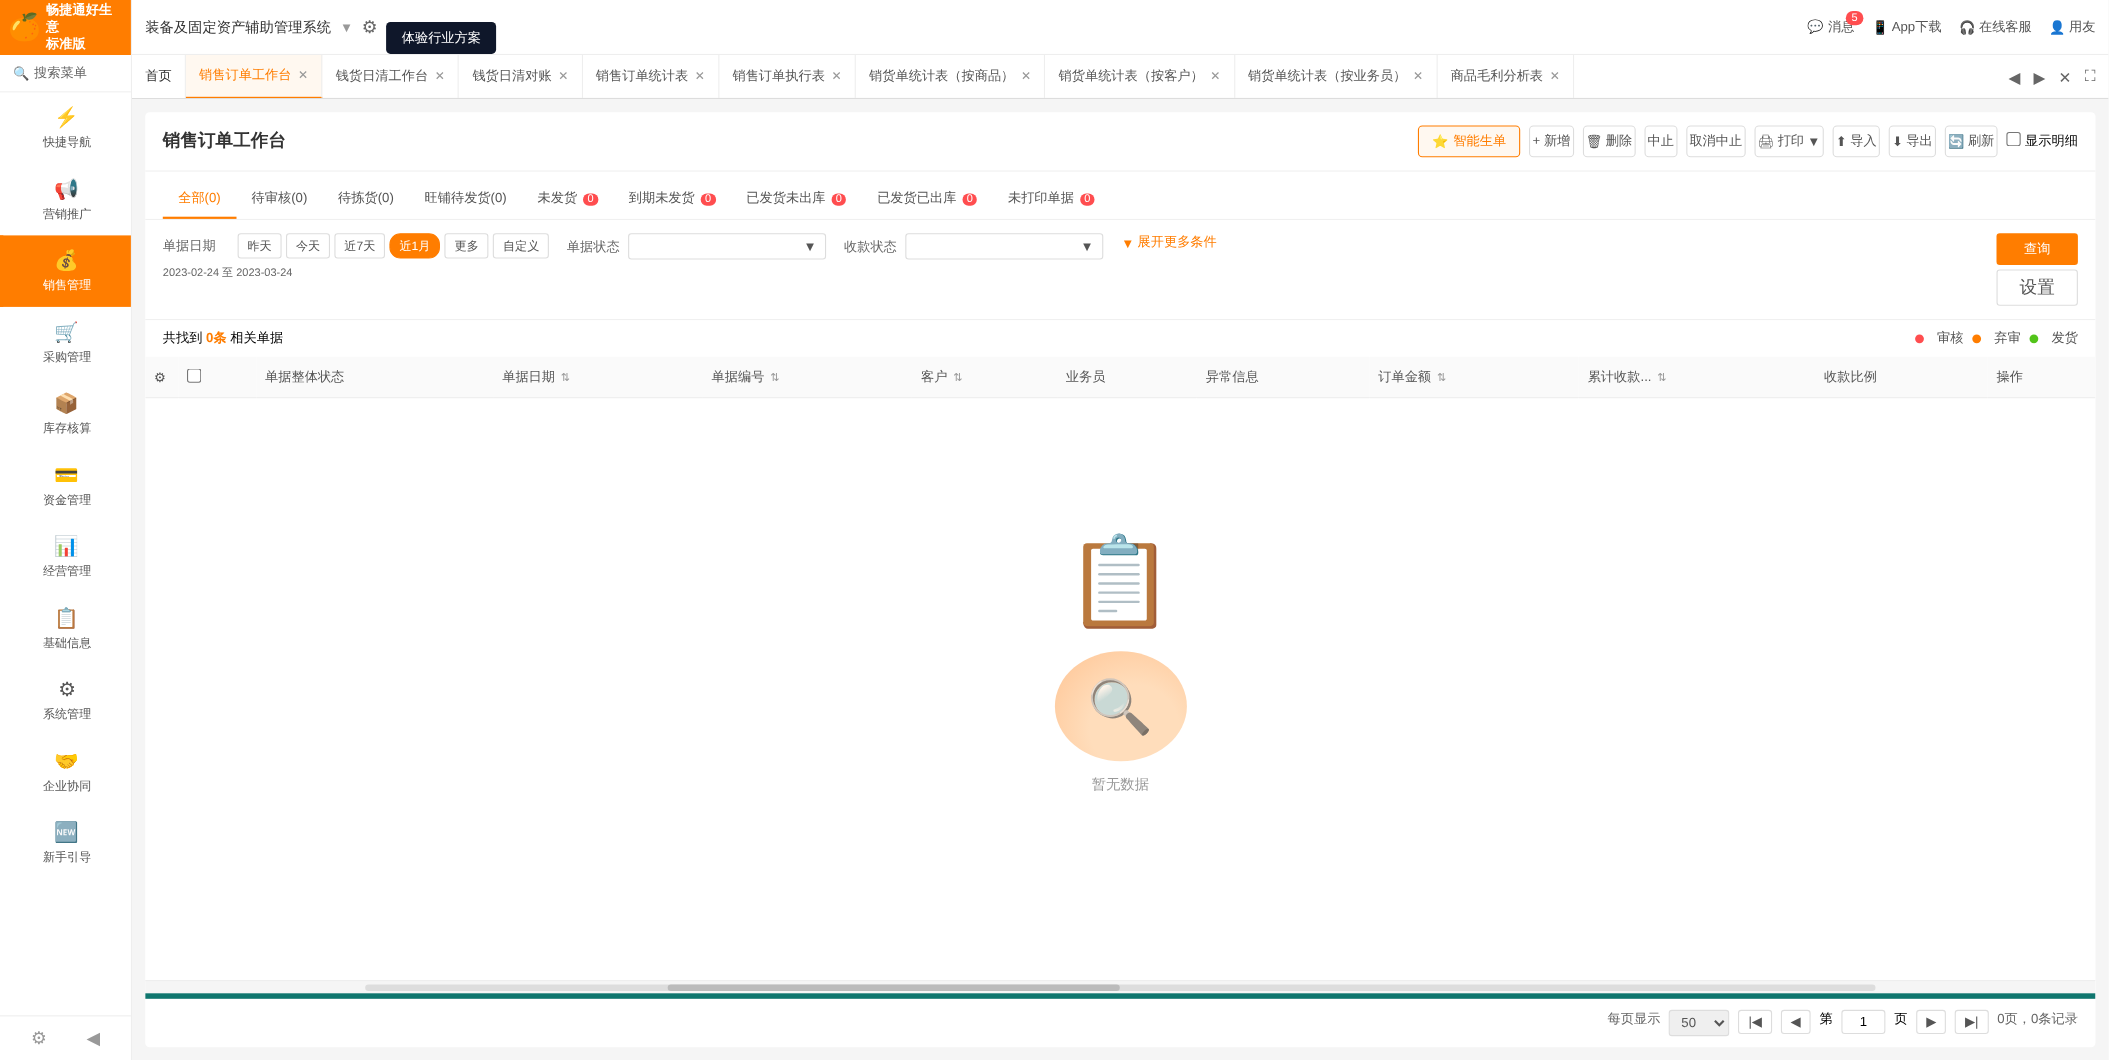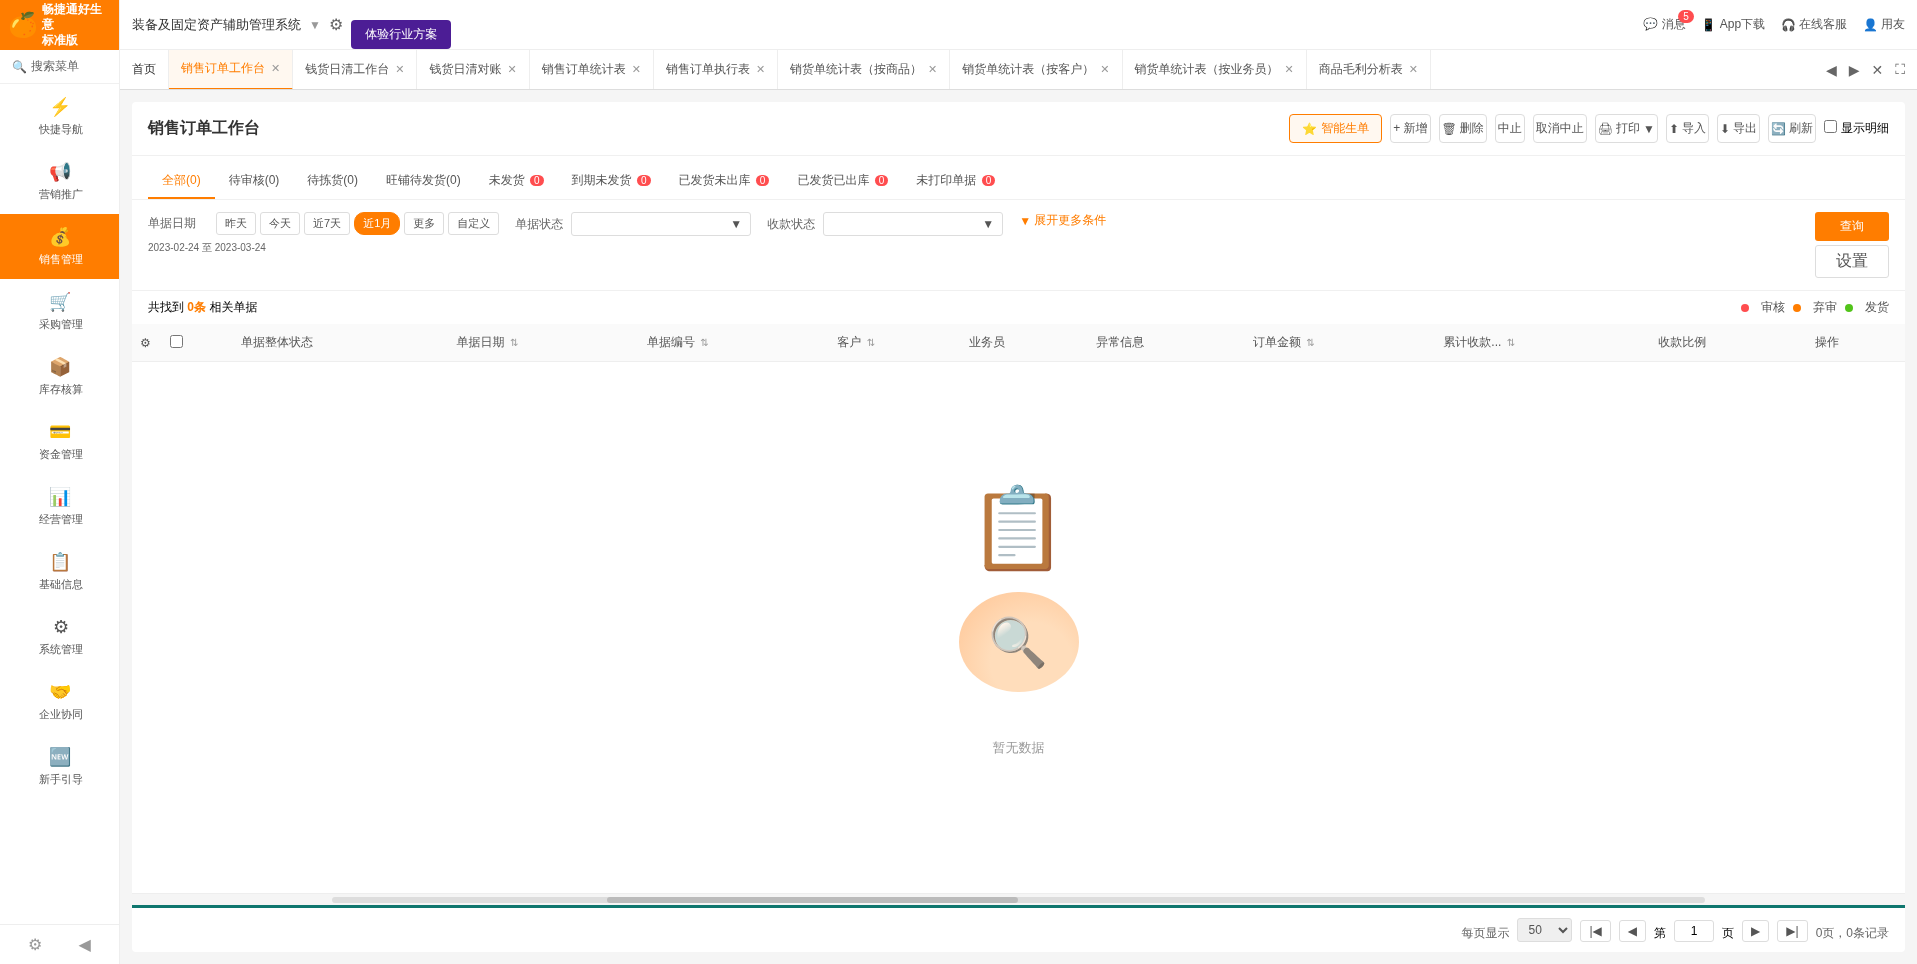--- a/index.html
+++ b/index.html
@@ -21,21 +21,21 @@
 
     
     .main { flex: 1; display: flex; flex-direction: column; overflow: hidden; }
 
     
     .top-header { height: 50px; background: #fff; border-bottom: 1px solid #eee; display: flex; align-items: center; padding: 0 12px; justify-content: space-between; flex-shrink: 0; }
     .top-header-left { display: flex; align-items: center; gap: 8px; }
     .system-title { font-size: 13px; color: #333; }
     .header-dropdown { font-size: 12px; color: #999; cursor: pointer; }
     .settings-icon { font-size: 16px; color: #666; cursor: pointer; }
-    .trial-btn { background: #4c1d95; color: white; border: none; padding: 6px 14px; border-radius: 4px; cursor: pointer; font-size: 12px; margin-top: 20px; }
+    .trial-btn { background: #0f172a; color: white; border: none; padding: 6px 14px; border-radius: 4px; cursor: pointer; font-size: 12px; margin-top: 20px; }
     .top-header-right { display: flex; align-items: center; gap: 16px; color: #555; font-size: 12px; }
     .header-msg { position: relative; cursor: pointer; }
     .header-msg .badge { position: absolute; top: -6px; right: -8px; background: #ff4d4f; color: white; border-radius: 8px; padding: 1px 5px; font-size: 10px; }
     .header-action { cursor: pointer; display: flex; align-items: center; gap: 3px; color: #555; }
 
     
     .tab-bar { height: 40px; background: #fff; border-bottom: 1px solid #ddd; display: flex; align-items: center; flex-shrink: 0; overflow: hidden; }
     .tab-item { height: 40px; padding: 0 12px; display: flex; align-items: center; cursor: pointer; white-space: nowrap; color: #555; border-right: 1px solid #eee; font-size: 12px; flex-shrink: 0; }
     .tab-item.active { background: #fff8f0; color: #ff7d00; border-bottom: 2px solid #ff7d00; }
     .tab-item.home { background: #fff; color: #333; }
@@ -86,24 +86,24 @@
     
     .data-table { flex: 1; overflow: auto; }
     table { width: 100%; border-collapse: collapse; }
     th { background: #fafafa; border-bottom: 1px solid #eee; padding: 10px 8px; text-align: left; color: #555; font-weight: normal; white-space: nowrap; font-size: 12px; }
     td { border-bottom: 1px solid #f5f5f5; padding: 10px 8px; color: #333; font-size: 12px; }
     .col-sort { color: #999; font-size: 10px; margin-left: 2px; }
     .checkbox-col { width: 30px; }
 
     
     .empty-state { flex: 1; display: flex; flex-direction: column; align-items: center; justify-content: center; padding: 60px; }
-    .empty-text { color: #999; font-size: 13px; margin-top: 35px; }
-
-    
-    .pagination { padding: 10px 16px; border-top: 3px solid #0f766e; display: flex; align-items: flex-end; justify-content: flex-end; gap: 8px; }
+    .empty-text { color: #999; font-size: 13px; }
+
+    
+    .pagination { padding: 10px 16px; border-top: 5px solid #0f766e; display: flex; align-items: flex-start; justify-content: flex-end; gap: 8px; }
     .page-size-label { color: #666; }
     .page-size-select { border: 1px solid #ddd; border-radius: 3px; padding: 3px 6px; font-size: 12px; color: #555; }
     .page-nav-btn { border: 1px solid #ddd; background: #fff; padding: 3px 8px; border-radius: 3px; cursor: pointer; color: #555; font-size: 12px; }
     .page-input { border: 1px solid #ddd; border-radius: 3px; padding: 3px 6px; width: 40px; text-align: center; font-size: 12px; }
     .page-info { color: #666; }
 
     
     ::-webkit-scrollbar { width: 6px; height: 6px; }
     ::-webkit-scrollbar-track { background: #f1f1f1; }
     ::-webkit-scrollbar-thumb { background: #ccc; border-radius: 3px; }

